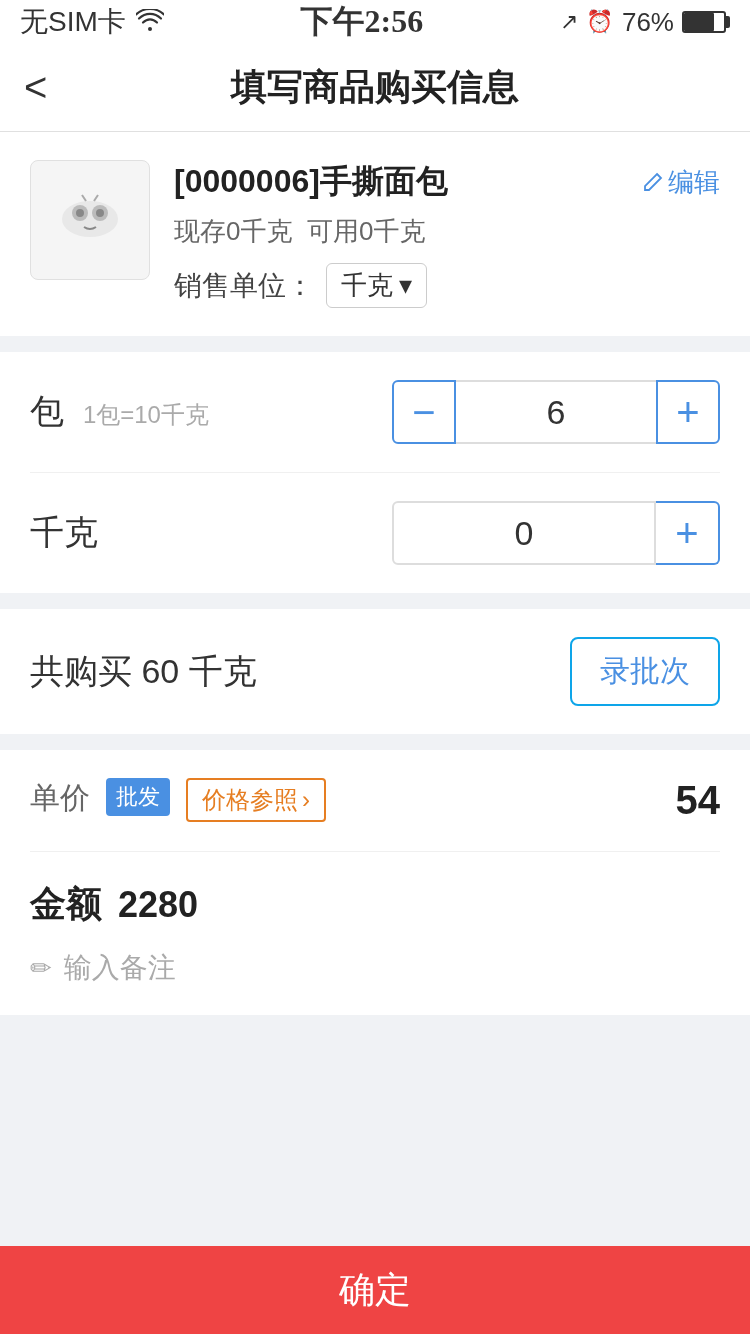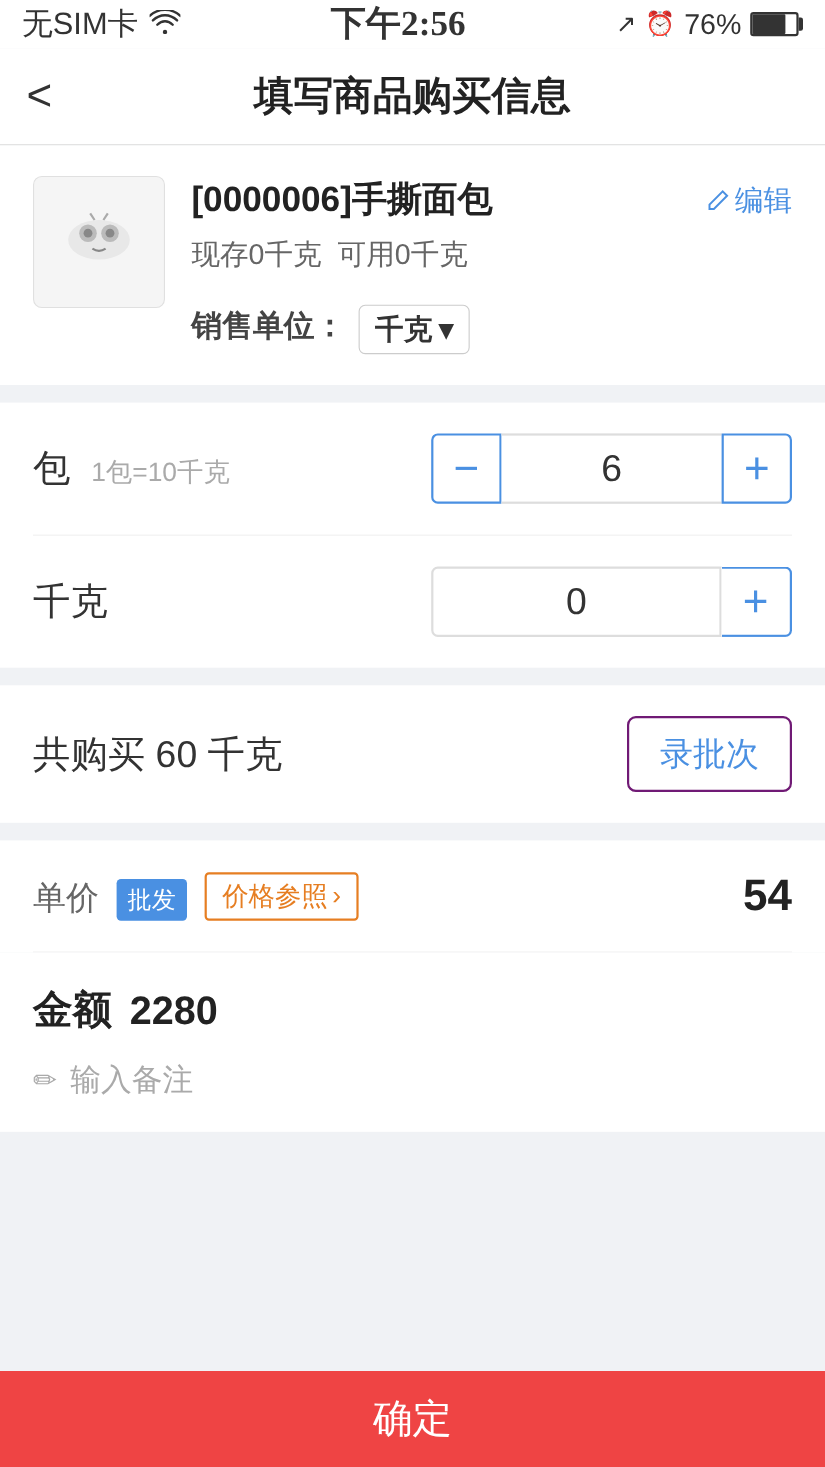--- a/index.html
+++ b/index.html
@@ -109,26 +109,25 @@
       gap: 4px;
       cursor: pointer;
     }
     .product-stock {
       font-size: 26px;
       color: #666;
       margin-top: 10px;
     }
     .unit-row {
       display: flex;
-      align-items: flex-start;
+      align-items: center;
       gap: 12px;
-      margin-top: 28px;
+      margin-top: 14px;
       font-size: 28px;
       color: #444;
-      font-weight: bold;
     }
     .unit-select {
       border: 1px solid #ccc;
       border-radius: 6px;
       padding: 4px 14px;
       font-size: 26px;
       color: #333;
       background: #fff;
       display: flex;
       align-items: center;
@@ -222,38 +221,38 @@
       display: flex;
       align-items: center;
       justify-content: space-between;
       margin-bottom: 16px;
     }
     .total-text {
       font-size: 34px;
       color: #333;
     }
     .batch-btn {
-      border: 2px solid #701a75;
+      border: 2px solid #0ea5e9;
       border-radius: 8px;
       padding: 12px 28px;
       font-size: 30px;
       color: #4a90e2;
       background: #fff;
       cursor: pointer;
     }
 
     
     .price-section {
       background: #fff;
       padding: 28px 30px 0 30px;
       margin-bottom: 0;
     }
     .price-row {
       display: flex;
-      align-items: flex-end;
+      align-items: flex-start;
       gap: 16px;
       padding-bottom: 28px;
       border-bottom: 1px solid #f0f0f0;
     }
     .price-label {
       font-size: 30px;
       color: #666;
     }
     .tag-pifa {
       background: #4a90e2;

